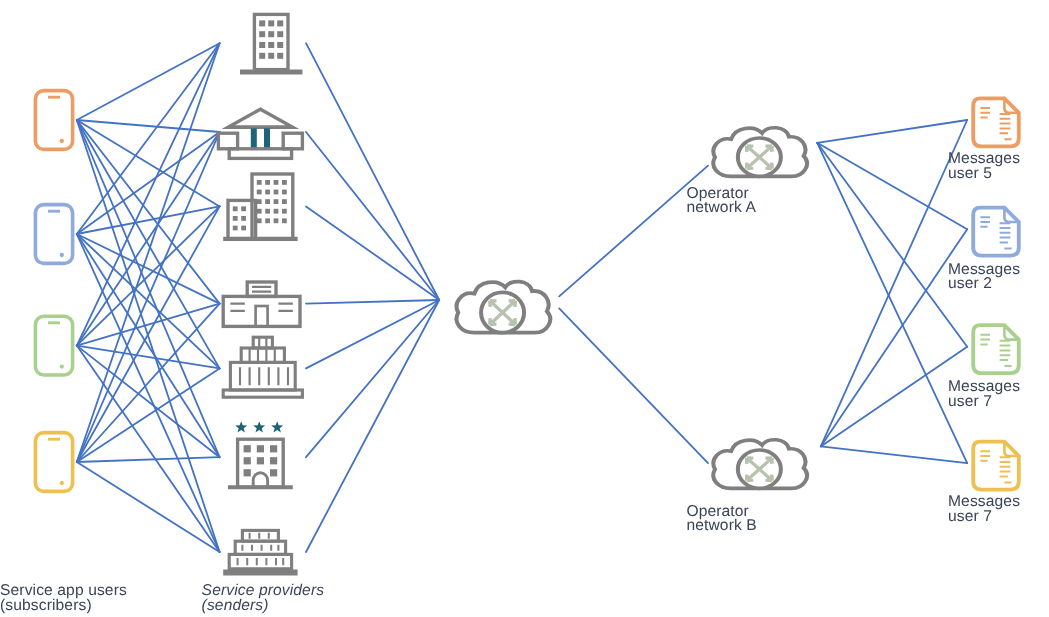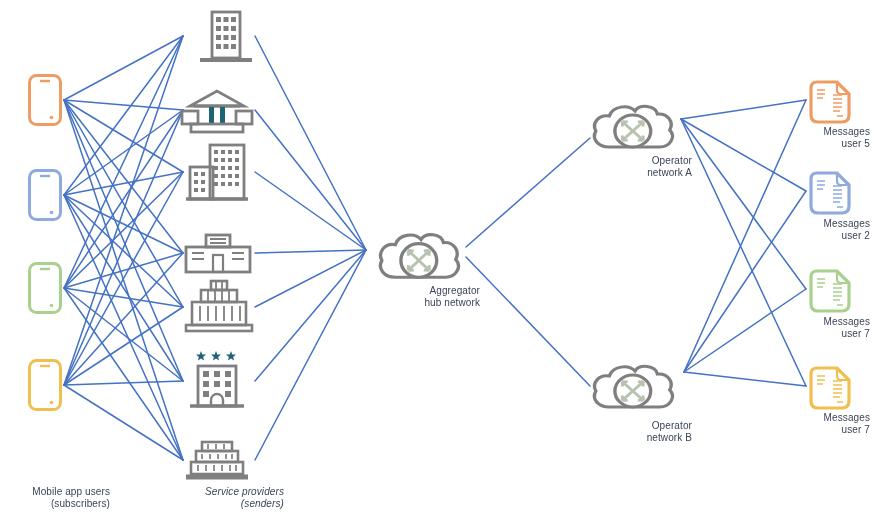--- a/index.html
+++ b/index.html
@@ -2,21 +2,21 @@
 <html><head>
 <meta charset="utf-8">
 <style>
   html,body{margin:0;padding:0;background:#ffffff;}
   .canvas{
     position:relative;width:874px;height:514px;background:#ffffff;overflow:hidden;
     font-family:"Liberation Sans",sans-serif;
   }
   .diagram-svg{position:absolute;left:0;top:0;width:874px;height:514px;}
   .lbl{
-    position:absolute;text-align:right;font-size:10px;line-height:11.5px;
+    position:absolute;text-align:left;font-size:13px;line-height:11.5px;
     color:#3a4458;letter-spacing:.1px;
   }
   .lbl span{display:block;}
 </style>
 </head>
 <body>
 
 <div class="canvas">
 
 <svg class="diagram-svg" viewBox="0 0 874 514">
@@ -252,33 +252,29 @@
       </g>
   <g transform="translate(808,268)" color="#A9D18E">
         <use href="#sym-doc"></use>
       </g>
   <g transform="translate(808,365)" color="#EFC04F">
         <use href="#sym-doc"></use>
       </g>
 </svg>
 
 <div class="lbl" style="left:0px;top:486px;width:110px;">
-  <span>Mobile app users</span>
+  <span>Service app users</span>
   <span>(subscribers)</span>
 </div>
 
 <div class="lbl" style="left:168px;top:486px;width:116px;font-style:italic;">
   <span>Service providers</span>
   <span>(senders)</span>
 </div>
 
-<div class="lbl" style="left:360px;top:285px;width:120px;">
-  <span>Aggregator</span>
-  <span>hub network</span>
-</div>
 
 <div class="lbl" style="left:572px;top:155px;width:120px;">
   <span>Operator</span>
   <span>network A</span>
 </div>
 
 <div class="lbl" style="left:572px;top:420px;width:120px;">
   <span>Operator</span>
   <span>network B</span>
 </div>

